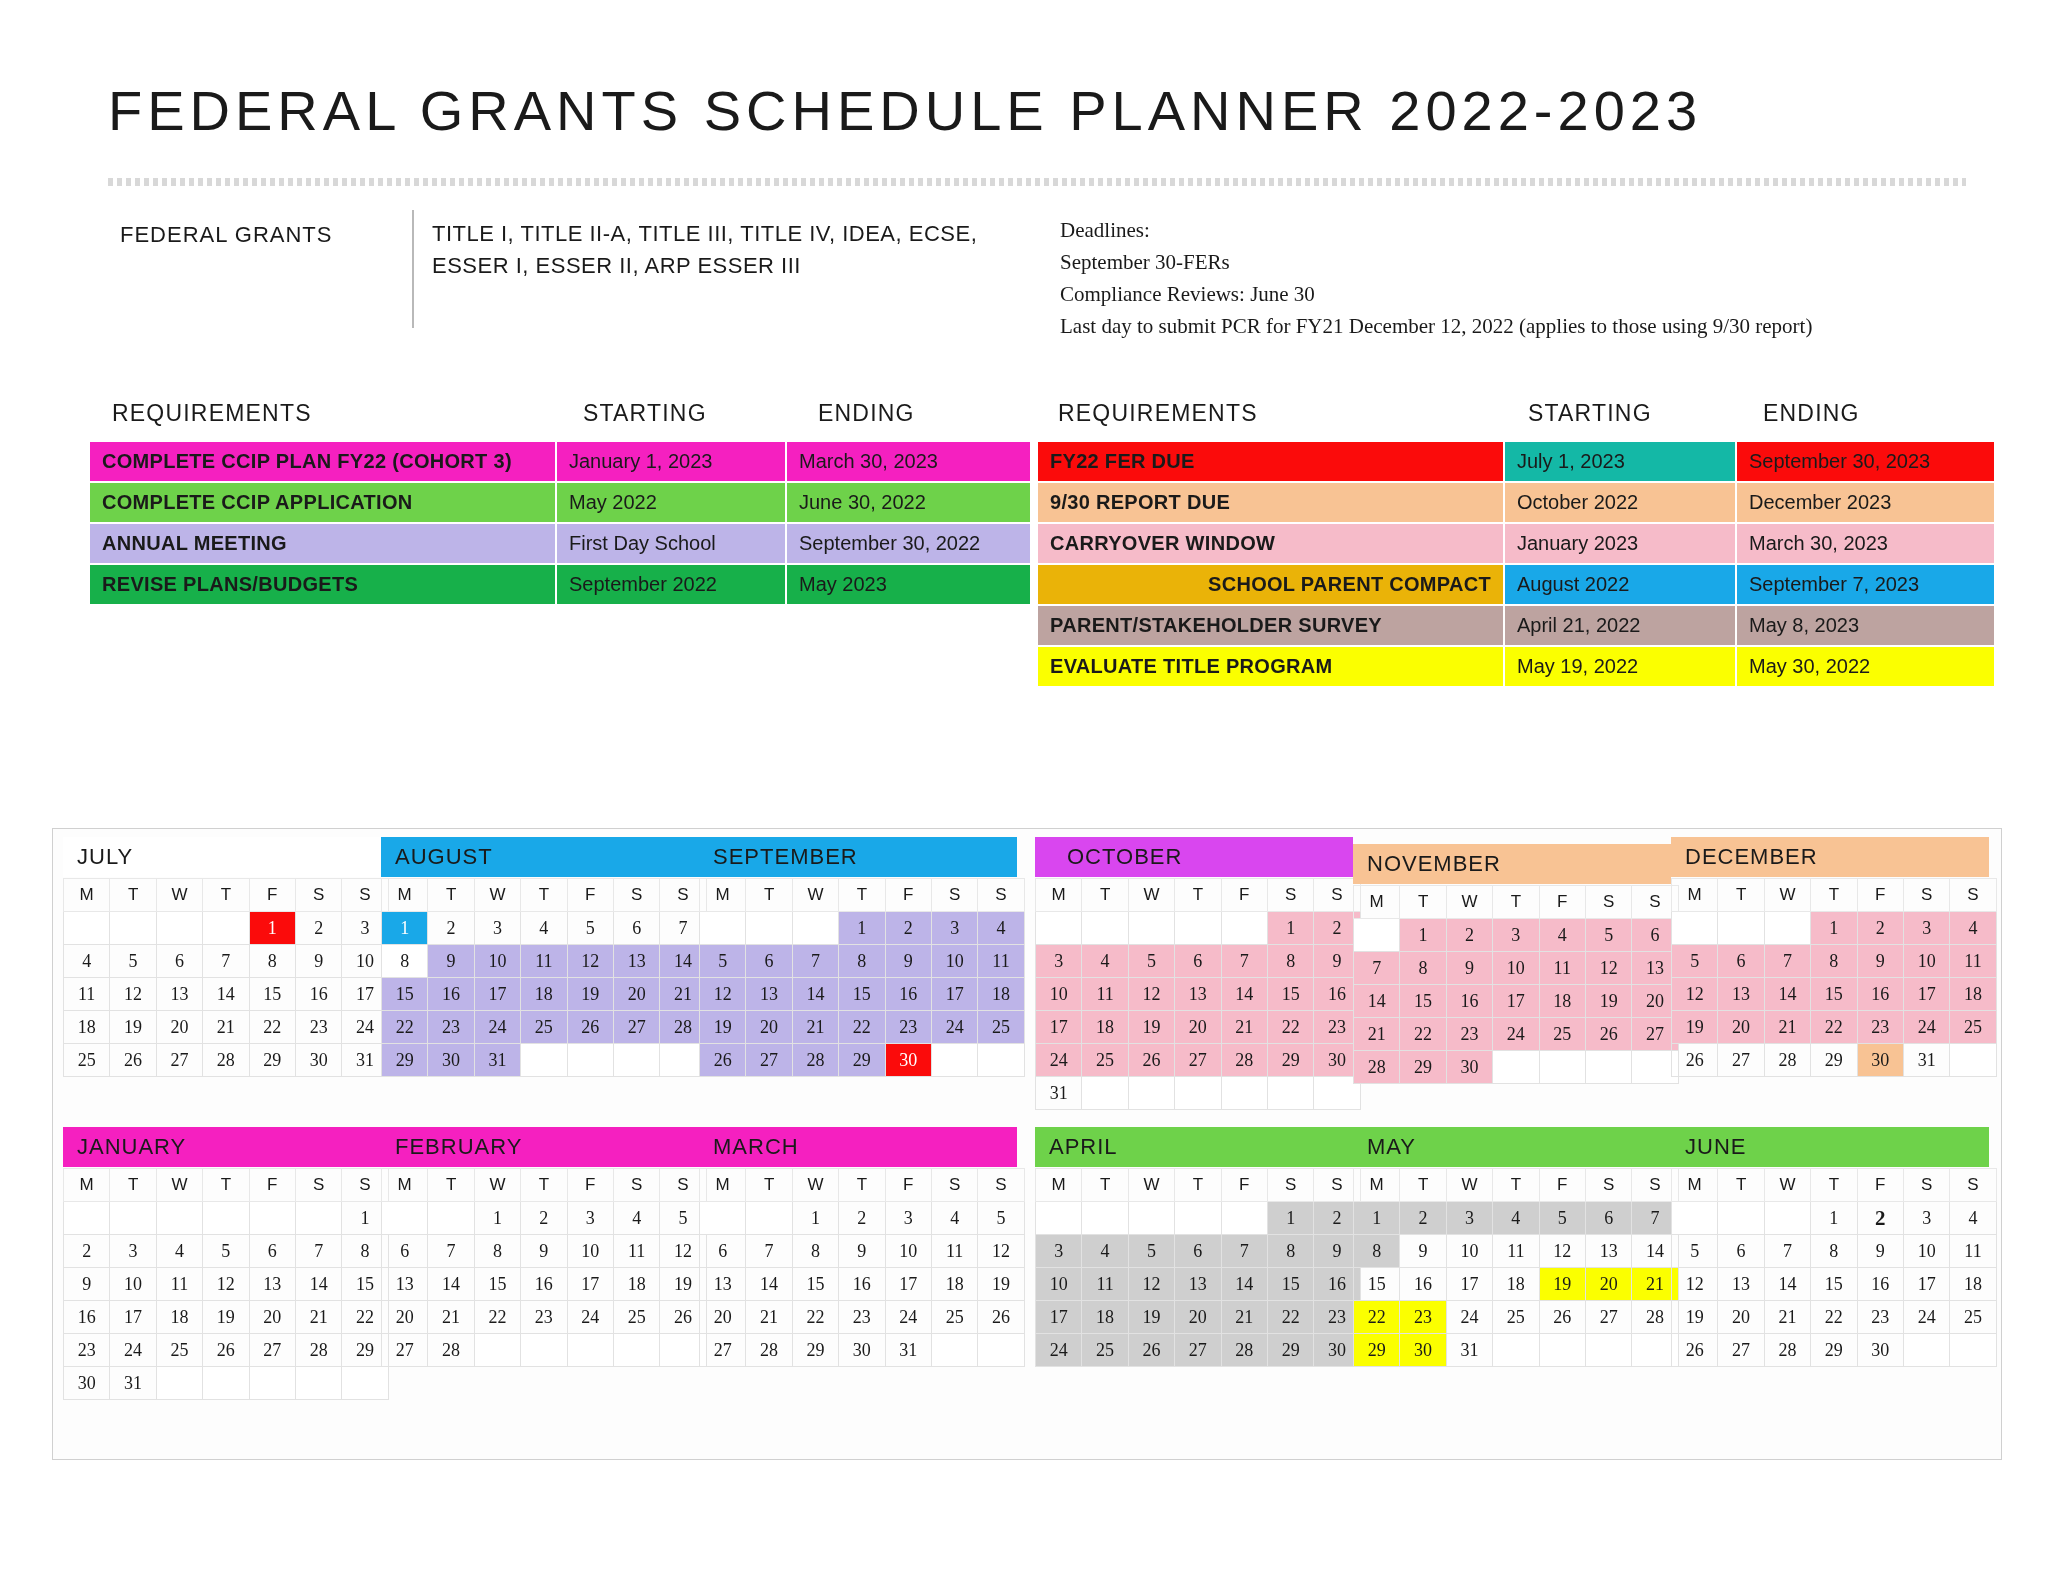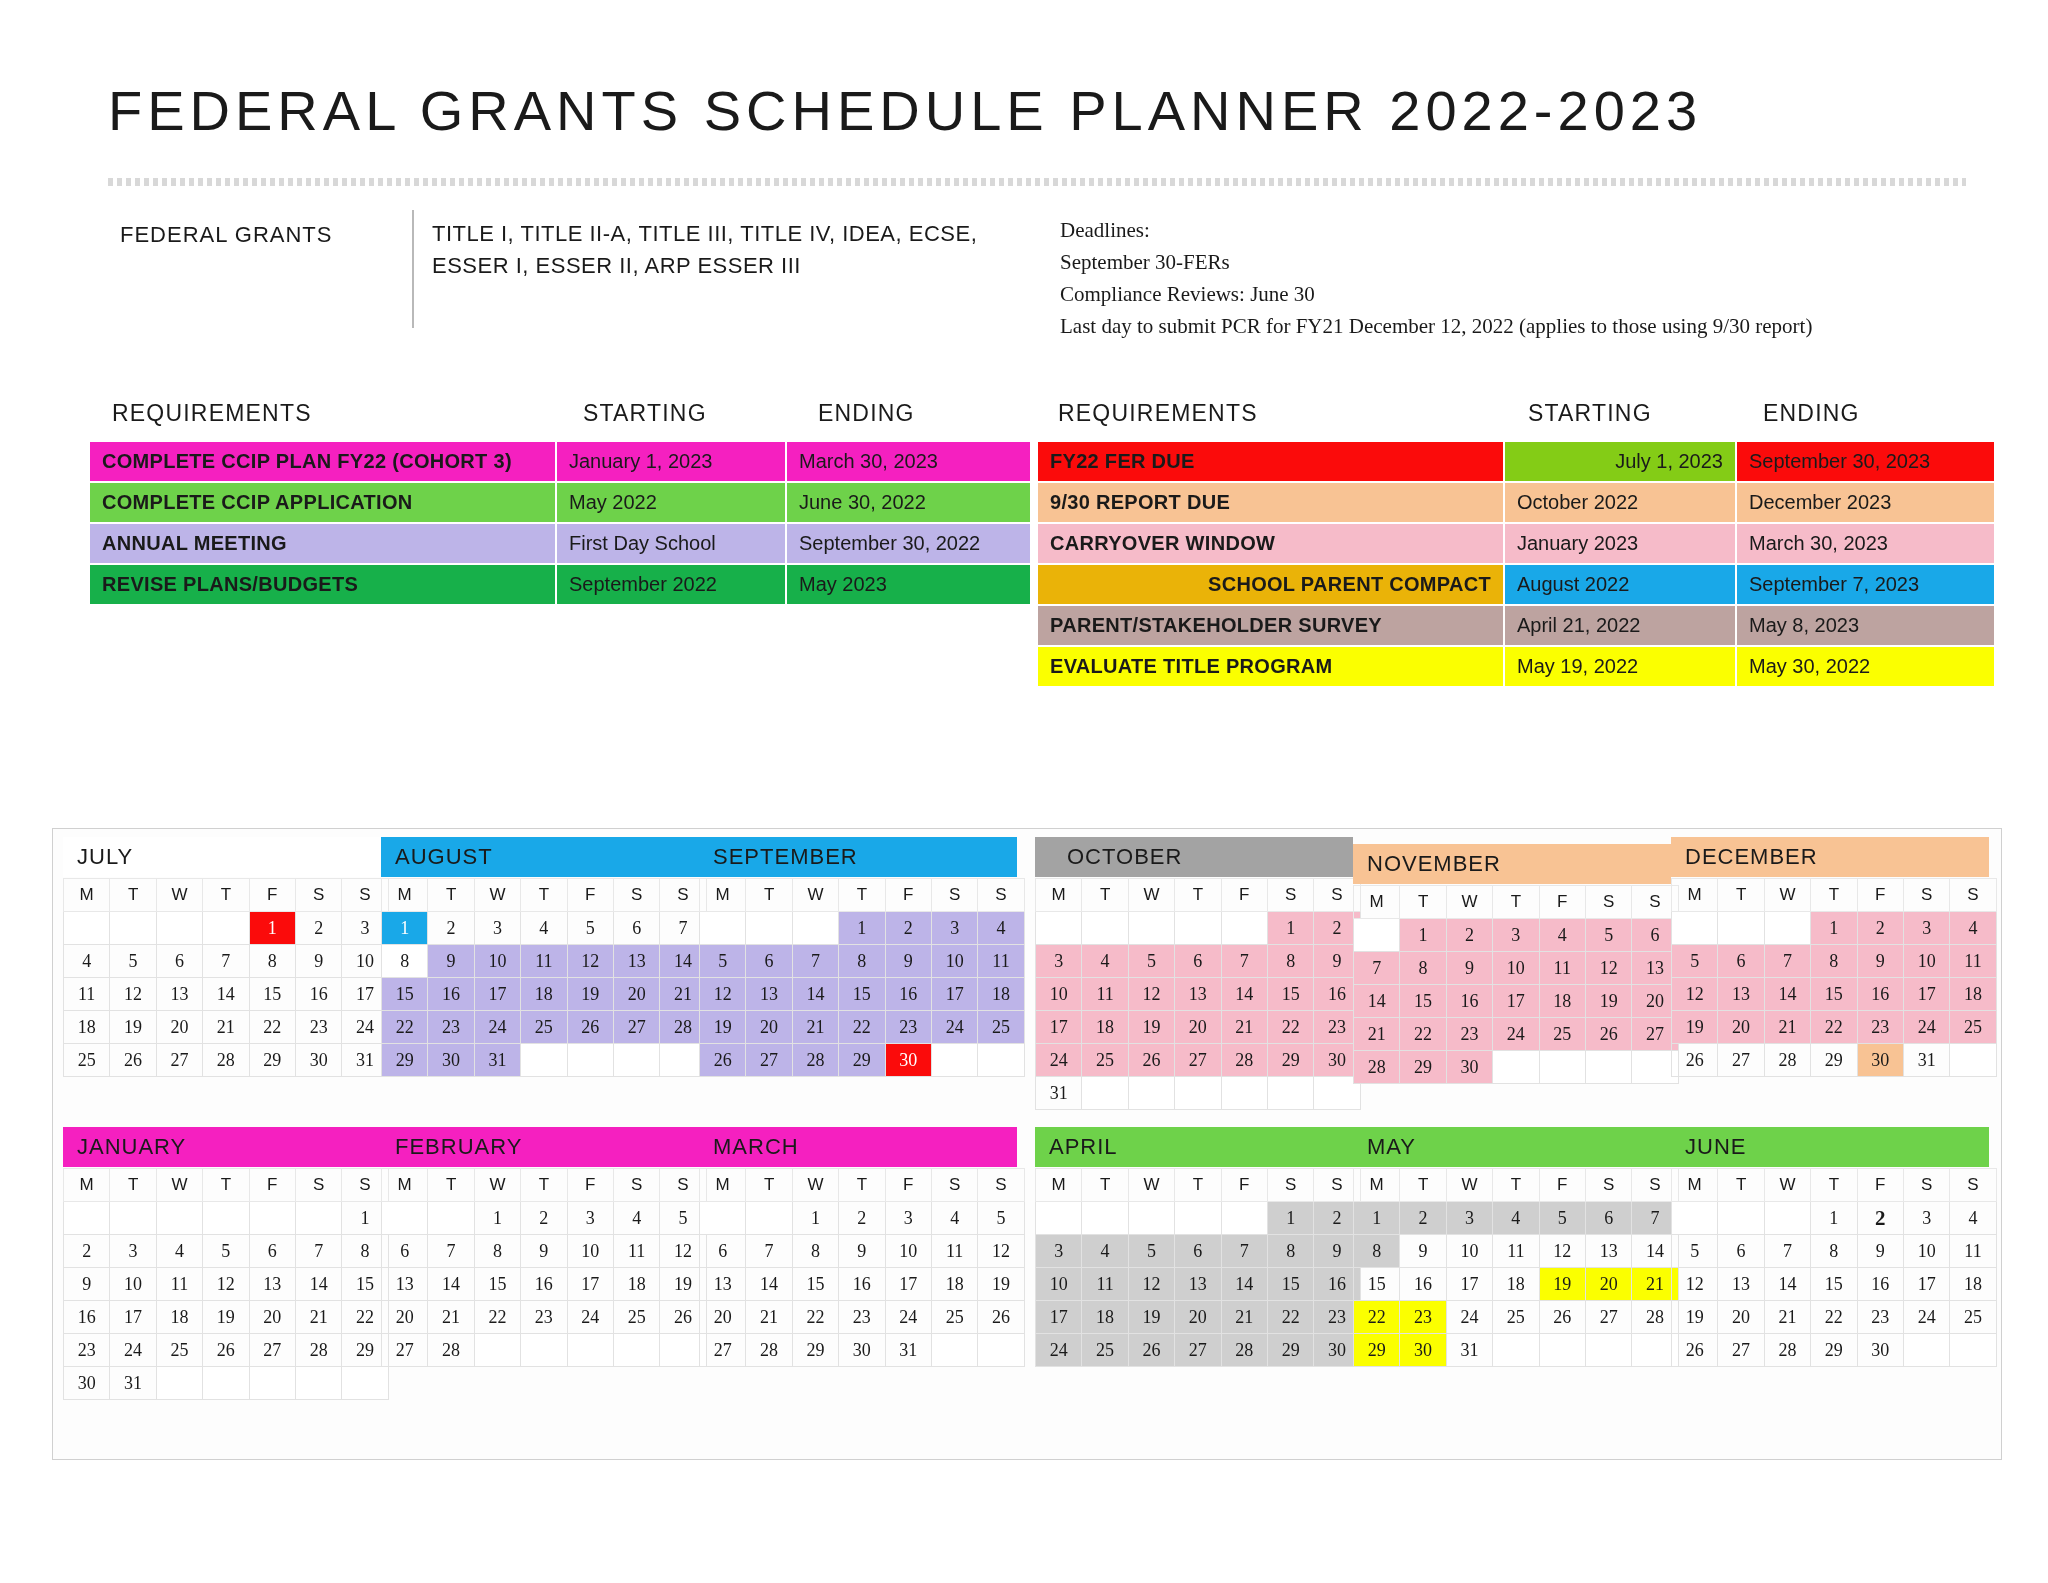--- a/index.html
+++ b/index.html
@@ -214,21 +214,21 @@
 
   <table class="reqtable" id="right-table" style="left:1036px; top:440px; width:956px;">
     <colgroup>
         <col style="width:465px">
         <col style="width:230px">
         <col style="width:257px">
       </colgroup>
     <tbody>
         <tr>
           <td class="req" style="background: rgb(251, 11, 11);">FY22 FER DUE</td>
-          <td class="date" style="background: #84cc16; text-align: right;">July 1, 2023</td>
+          <td class="date" style="background: #14b8a6;">July 1, 2023</td>
           <td class="date" style="background: rgb(251, 11, 11);">September 30, 2023</td>
         </tr>
         <tr>
           <td class="req" style="background: rgb(248, 195, 148);">9/30 REPORT DUE</td>
           <td class="date" style="background: rgb(248, 195, 148);">October 2022</td>
           <td class="date" style="background: rgb(248, 195, 148);">December 2023</td>
         </tr>
         <tr>
           <td class="req" style="background: rgb(246, 187, 201);">CARRYOVER WINDOW</td>
           <td class="date" style="background: rgb(246, 187, 201);">January 2023</td>
@@ -436,21 +436,21 @@
               <td style="background: rgb(189, 180, 232);">28</td>
               <td style="background: rgb(189, 180, 232);">29</td>
               <td style="background: rgb(251, 11, 11); color: rgb(255, 255, 255);">30</td>
               <td class="empty"></td>
               <td class="empty"></td>
             </tr>
           </tbody>
         </table>
       </div>
       <div class="cal" style="left: 982px; top: 8px;">
-        <div class="cal-title" style="background: #a3a3a3; padding-left: 32px;">OCTOBER</div>
+        <div class="cal-title" style="background: #d946ef; padding-left: 32px;">OCTOBER</div>
         <table class="cal-grid">
           <thead>
             <tr>
               <th>M</th>
               <th>T</th>
               <th>W</th>
               <th>T</th>
               <th>F</th>
               <th>S</th>
               <th>S</th>

